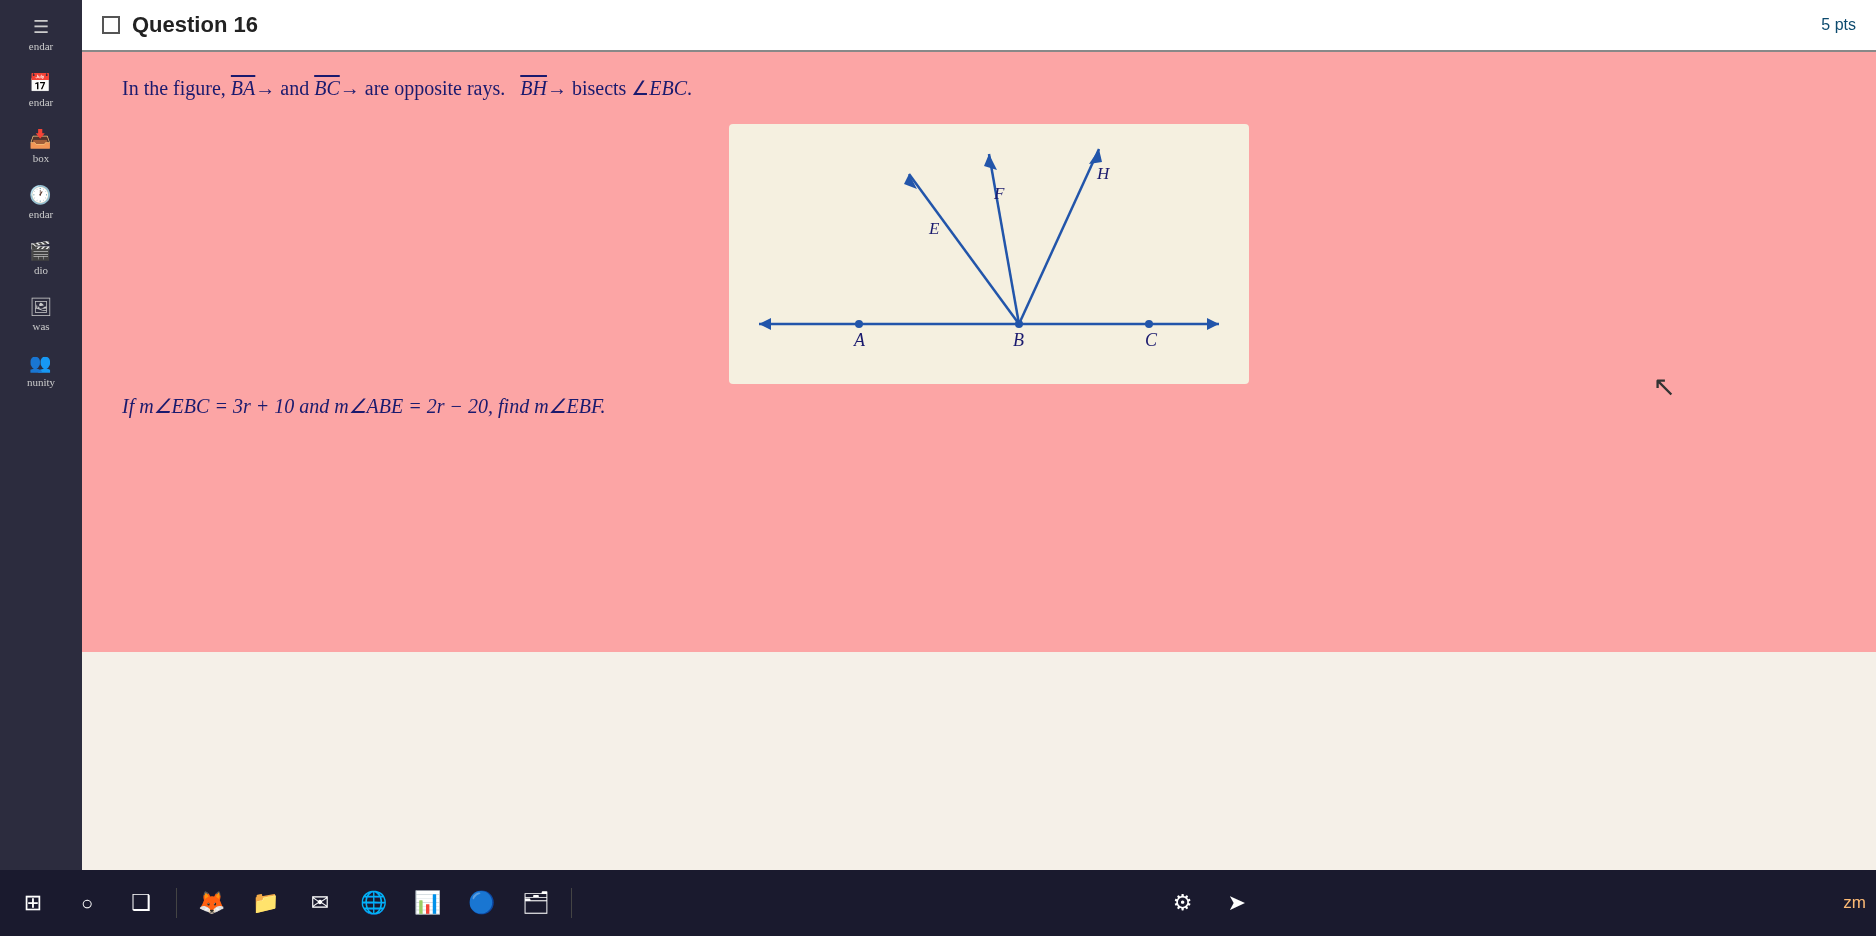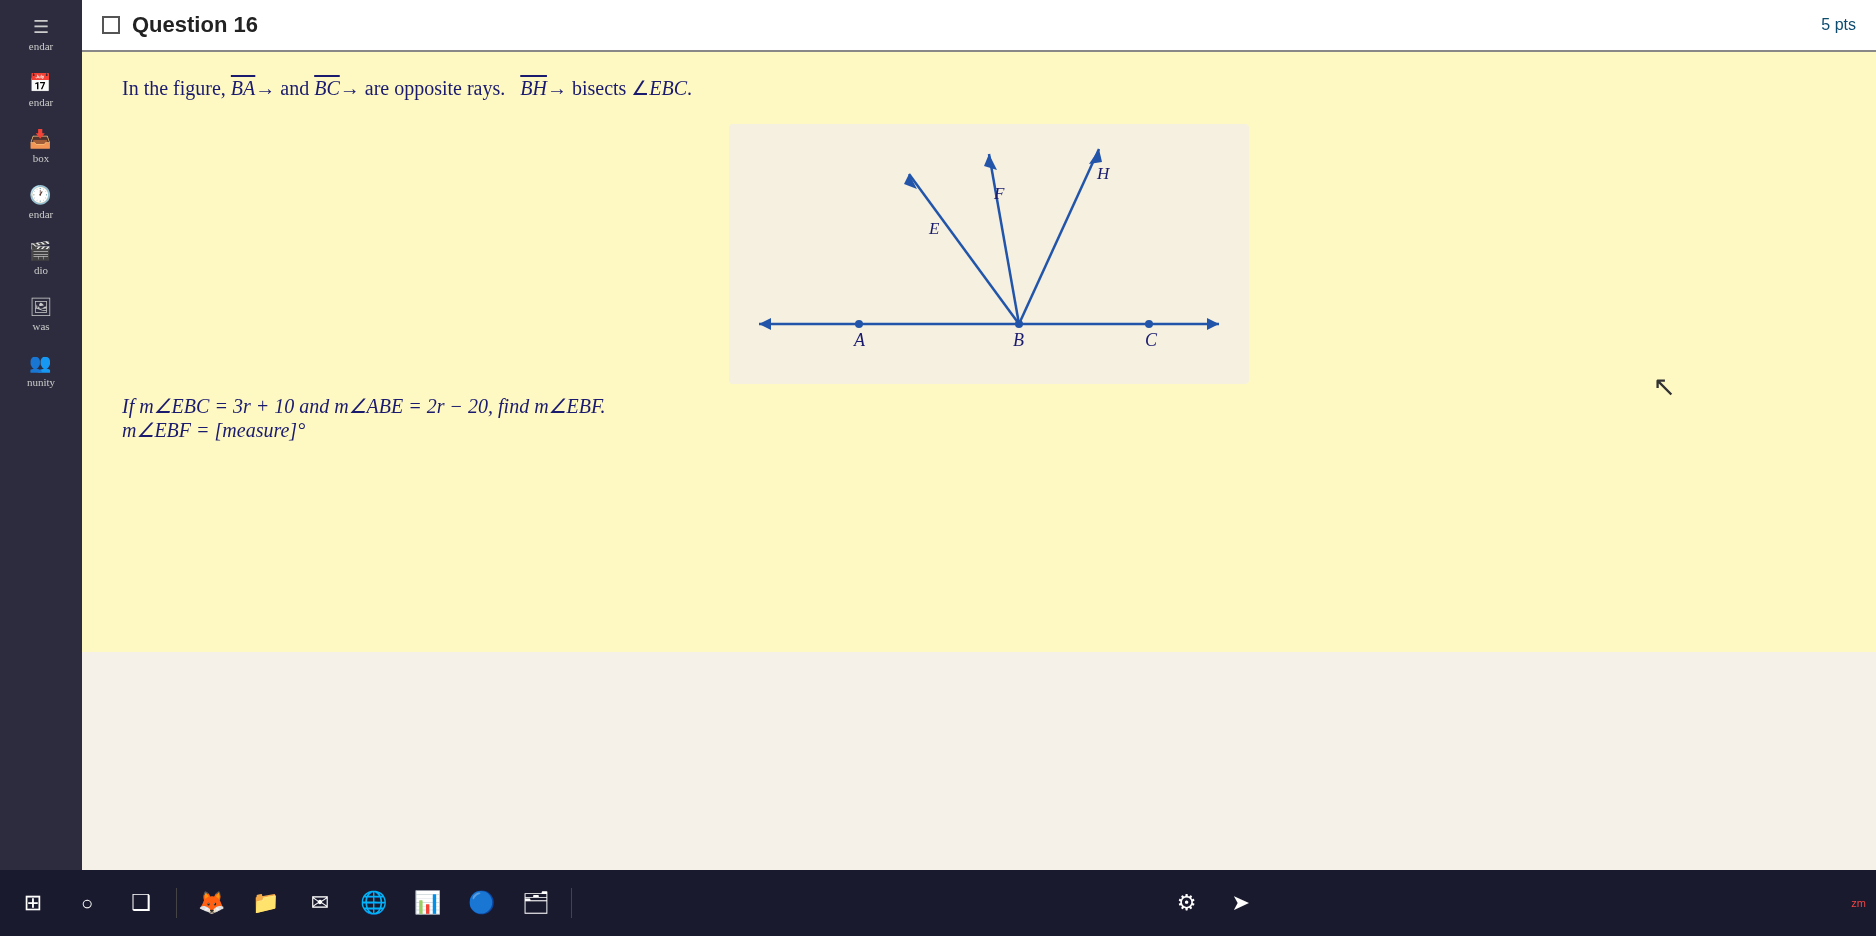--- a/index.html
+++ b/index.html
@@ -80,21 +80,21 @@
 
     .pts-label {
       font-size: 16px;
       color: #0c4a6e;
       font-family: Arial, sans-serif;
     }
 
     
     .question-body {
       padding: 20px 40px;
-      background: #fef9c3;
+      background: #fca5a5;
       min-height: 600px;
       position: relative;
     }
 
     .problem-text {
       font-size: 20px;
       color: #1a1a6e;
       margin-bottom: 20px;
       line-height: 1.6;
       font-family: 'Times New Roman', serif;
@@ -150,22 +150,22 @@
 
     .taskbar-divider {
       width: 1px;
       height: 30px;
       background: #444;
       margin: 0 4px;
     }
 
     .taskbar-clock {
       margin-left: auto;
-      color: #ef4444;
-      font-size: 11px;
+      color: #fdba74;
+      font-size: 17px;
       font-family: Arial, sans-serif;
     }
 
     
     .cursor {
       position: absolute;
       right: 200px;
       top: 370px;
       font-size: 28px;
       color: #333;
@@ -259,23 +259,20 @@
         <text x="200" y="110" font-size="17" font-style="italic" font-family="Times New Roman" fill="#1a1a6e">E</text>
         <text x="265" y="75" font-size="17" font-style="italic" font-family="Times New Roman" fill="#1a1a6e">F</text>
         <text x="368" y="55" font-size="17" font-style="italic" font-family="Times New Roman" fill="#1a1a6e">H</text>
       </svg>
     </div>
 
     <div class="equation-text">
       If <i>m</i>∠<i>EBC</i> = 3<i>r</i> + 10 and <i>m</i>∠<i>ABE</i> = 2<i>r</i> − 20, find <i>m</i>∠<i>EBF</i>.
     </div>
 
-    <div class="answer-text">
-      <i>m</i>∠<i>EBF</i> = [measure]°
-    </div>
 
   </div>
 
   <div class="cursor">↖</div>
 
 </div>
 
 <div class="taskbar">
   <div class="taskbar-item">
     <span>⊞</span>

